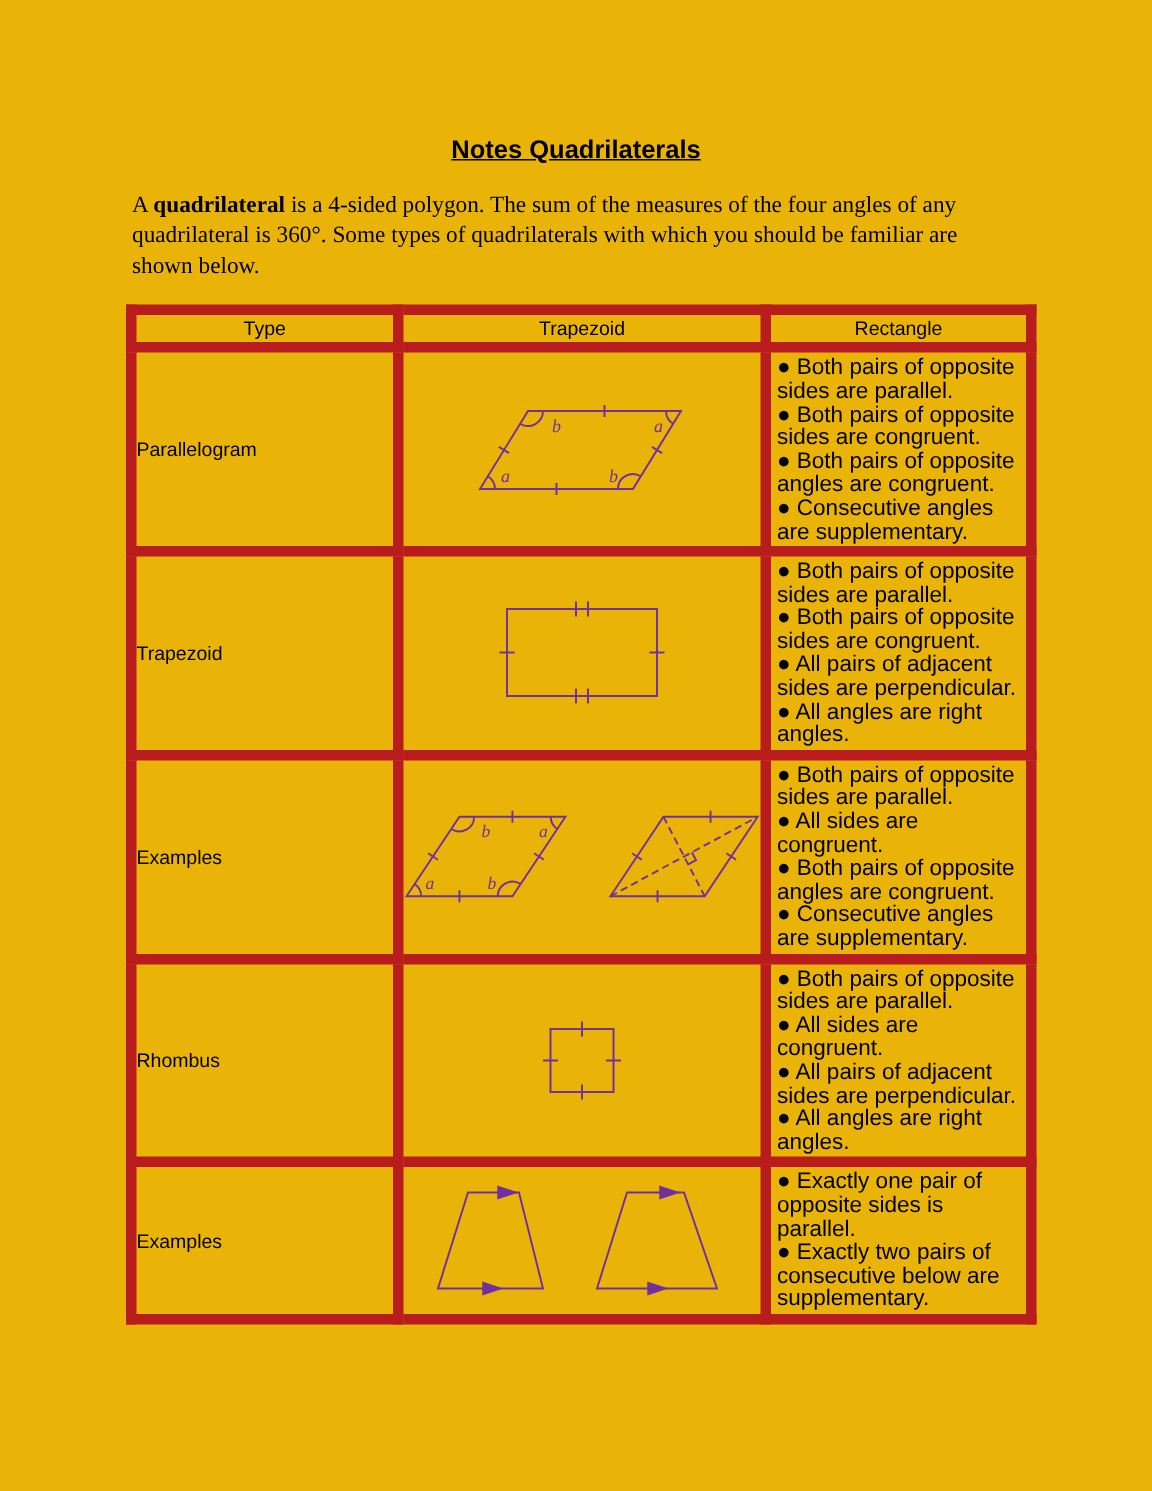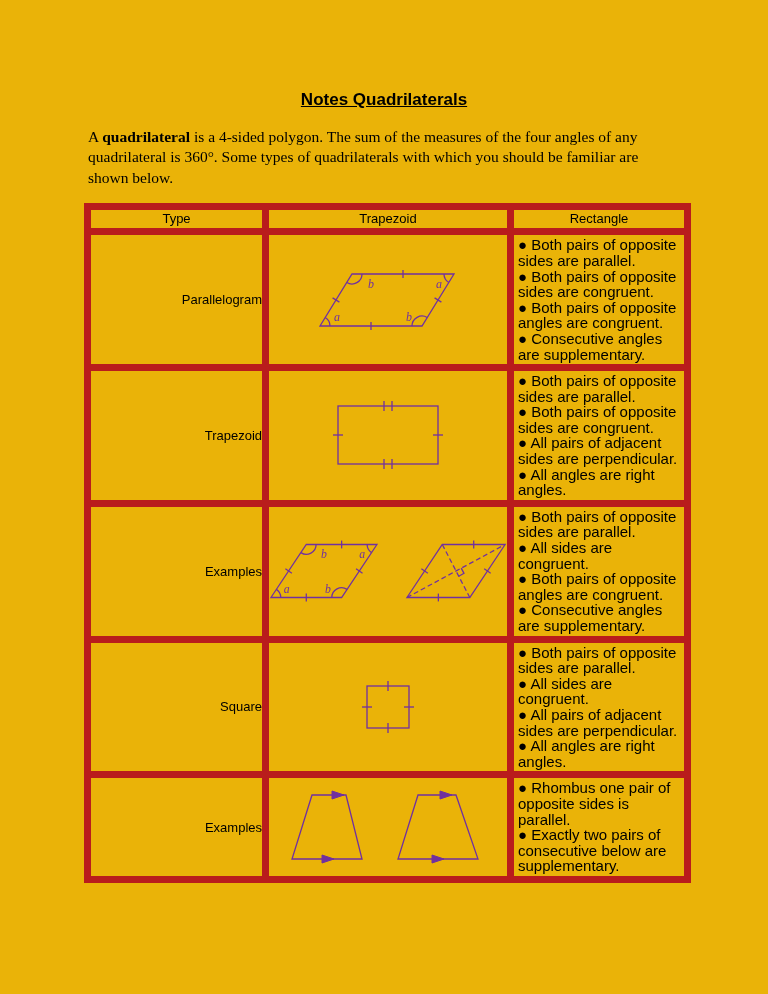--- a/index.html
+++ b/index.html
@@ -7,21 +7,21 @@
   html,body { background:#fff; }
   body { width:768px; height:994px; font-family:"Liberation Sans",sans-serif; color:#000; }
   .page { width:768px; height:994px; background:#eab308; padding:90px 84px 0 84px; overflow:hidden; }
   .title { text-align:center; font-size:17px; font-weight:bold; text-decoration:underline; font-family:"Liberation Sans",sans-serif; }
   .intro { font-family:"Liberation Serif",serif; font-size:15.5px; line-height:1.32; margin:17px 4px 0 4px; }
   .intro .b { font-weight:bold; }
   table.qtable { border-collapse:collapse; table-layout:fixed; width:600px; margin-top:15px; }
   .qtable td { border:7px solid #b91c1c; }
   col.c1 { width:178px; } col.c2 { width:245px; } col.c3 { width:177px; }
   tr.hdr td { height:21px; text-align:center; vertical-align:middle; font-size:13px; padding:1px 0 2px 0; }
-  td.type { text-align:right; vertical-align:middle; font-size:13px; }
+  td.type { text-align:left; vertical-align:middle; font-size:13px; }
   td.ex { vertical-align:middle; }
   .exwrap { display:flex; justify-content:center; align-items:center; }
   .gap-lg { gap:26px; } .gap-sm { gap:14px; }
   td.props { vertical-align:top; font-size:15px; line-height:15.6px; padding:2px 2px 2px 4px; }
   .prop::before { content:"● "; }
   tr.r1 td { height:127px; } tr.r2 td { height:127px; } tr.r3 td { height:112px; }
   tr.r4 td { height:111px; } tr.r5 td { height:81px; }
   svg.shape { display:block; }
   .shape polygon, .shape rect, .shape line, .shape path { stroke:var(--shape-color); fill:none; stroke-width:1.3; }
   .shape polygon.fill { fill:var(--shape-color); stroke:var(--shape-color); stroke-width:1; }
@@ -150,21 +150,21 @@
       </td>
       <td class="props">
         <div class="prop">Both pairs of opposite sides are parallel.</div>
         <div class="prop">All sides are congruent.</div>
         <div class="prop">Both pairs of opposite angles are congruent.</div>
         <div class="prop">Consecutive angles are supplementary.</div>
       </td>
     </tr>
 
     <tr class="row r4">
-      <td class="type">Square</td>
+      <td class="type">Rhombus</td>
       <td class="ex">
         <div class="exwrap">
           <svg class="shape" width="60" height="60" viewBox="0 0 60 60">
             <rect x="9" y="9" width="42" height="42"></rect>
             <g>
               <line x1="30" y1="4" x2="30" y2="14"></line>
               <line x1="30" y1="46" x2="30" y2="56"></line>
               <line x1="4" y1="30" x2="14" y2="30"></line>
               <line x1="46" y1="30" x2="56" y2="30"></line>
             </g>
@@ -193,20 +193,20 @@
           <svg class="shape" width="96" height="76" viewBox="0 0 96 76">
             <polygon points="26,6 64,6 86,70 6,70"></polygon>
             <g>
               <polygon class="fill" points="60,6 48,2 48,10"></polygon>
               <polygon class="fill" points="52,70 40,66 40,74"></polygon>
             </g>
           </svg>
         </div>
       </td>
       <td class="props">
-        <div class="prop">Rhombus one pair of opposite sides is parallel.</div>
+        <div class="prop">Exactly one pair of opposite sides is parallel.</div>
         <div class="prop">Exactly two pairs of consecutive below are supplementary.</div>
       </td>
     </tr>
 
   </tbody>
     </table>
 </div>
 
 </body></html>

